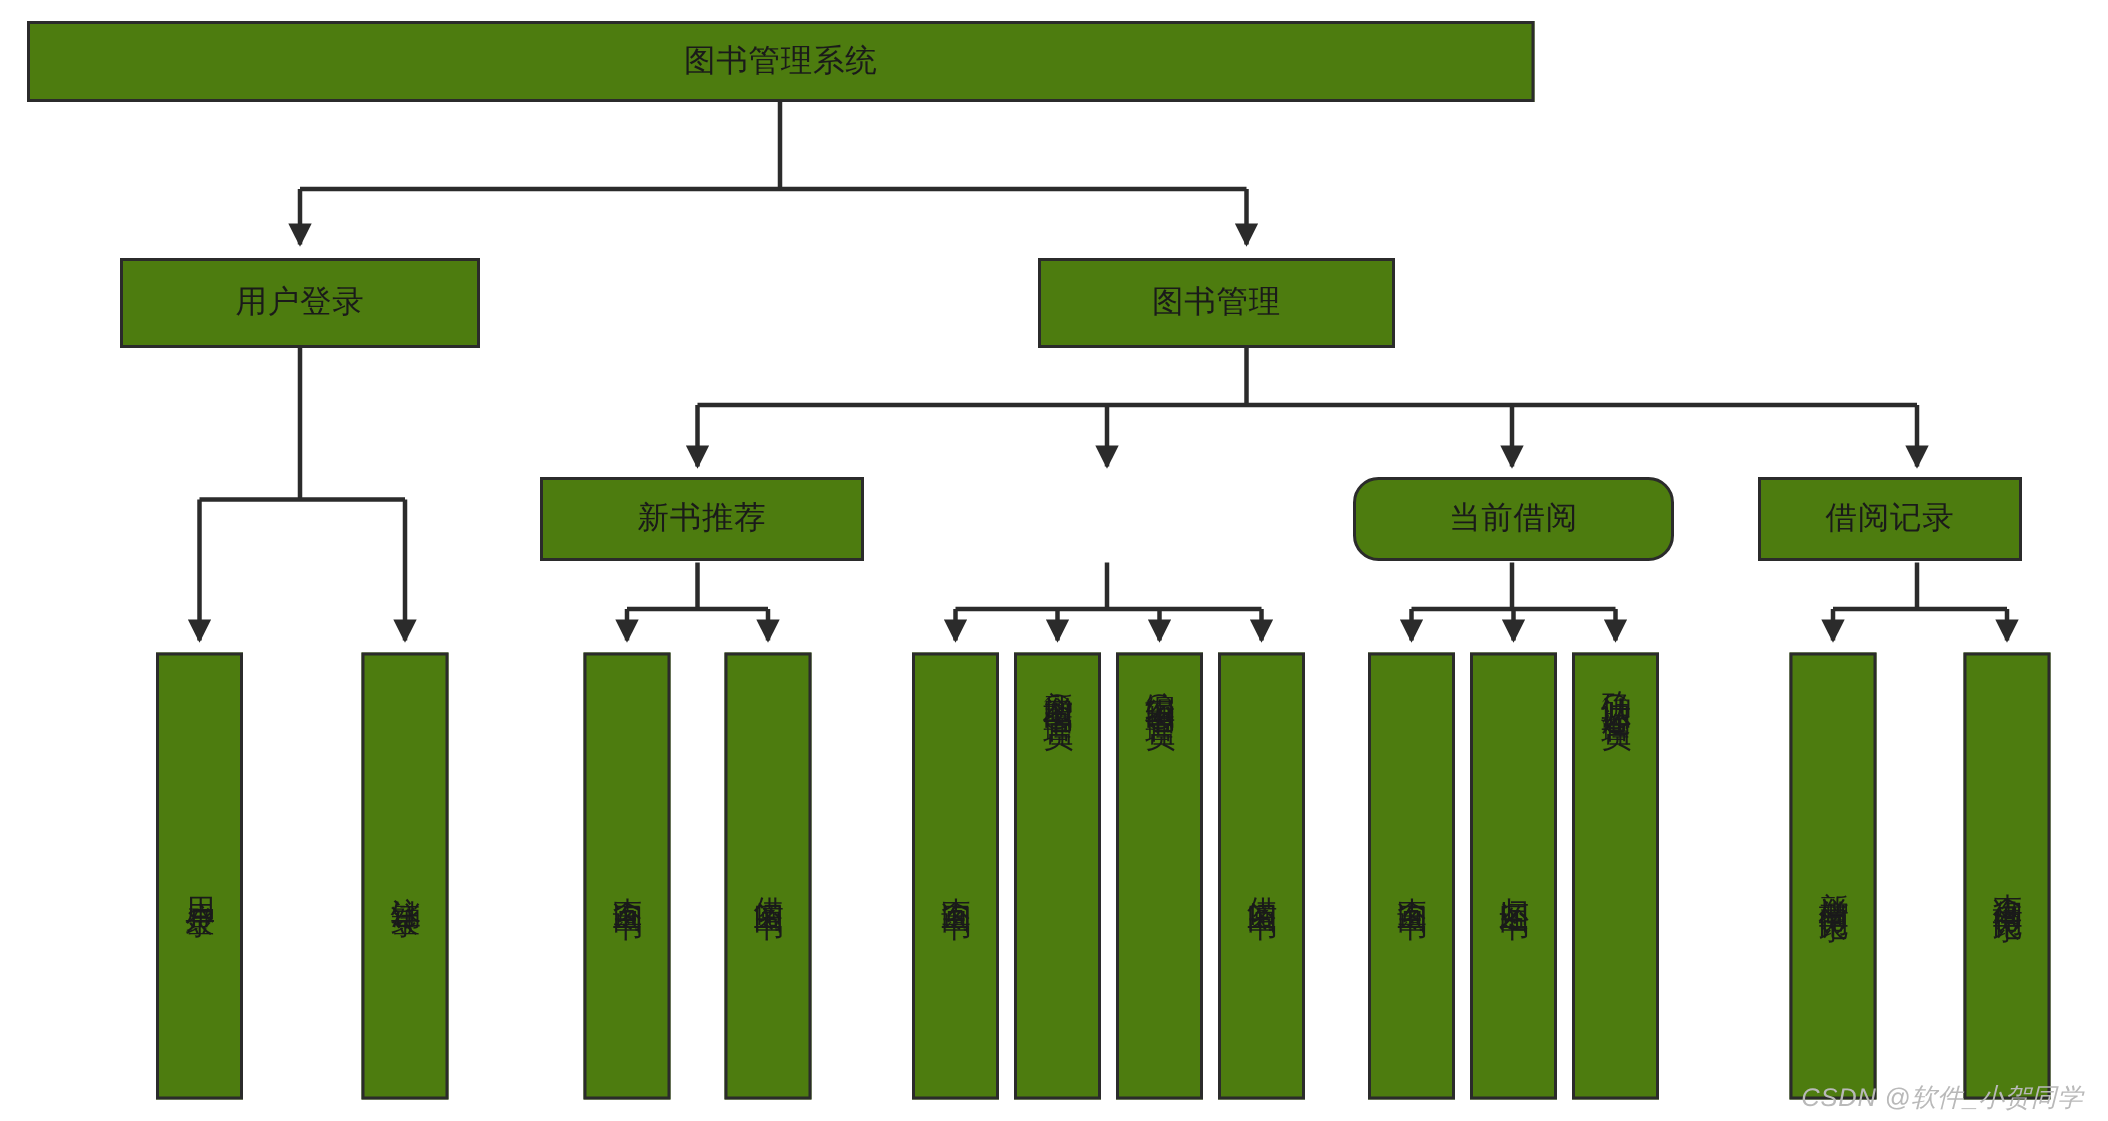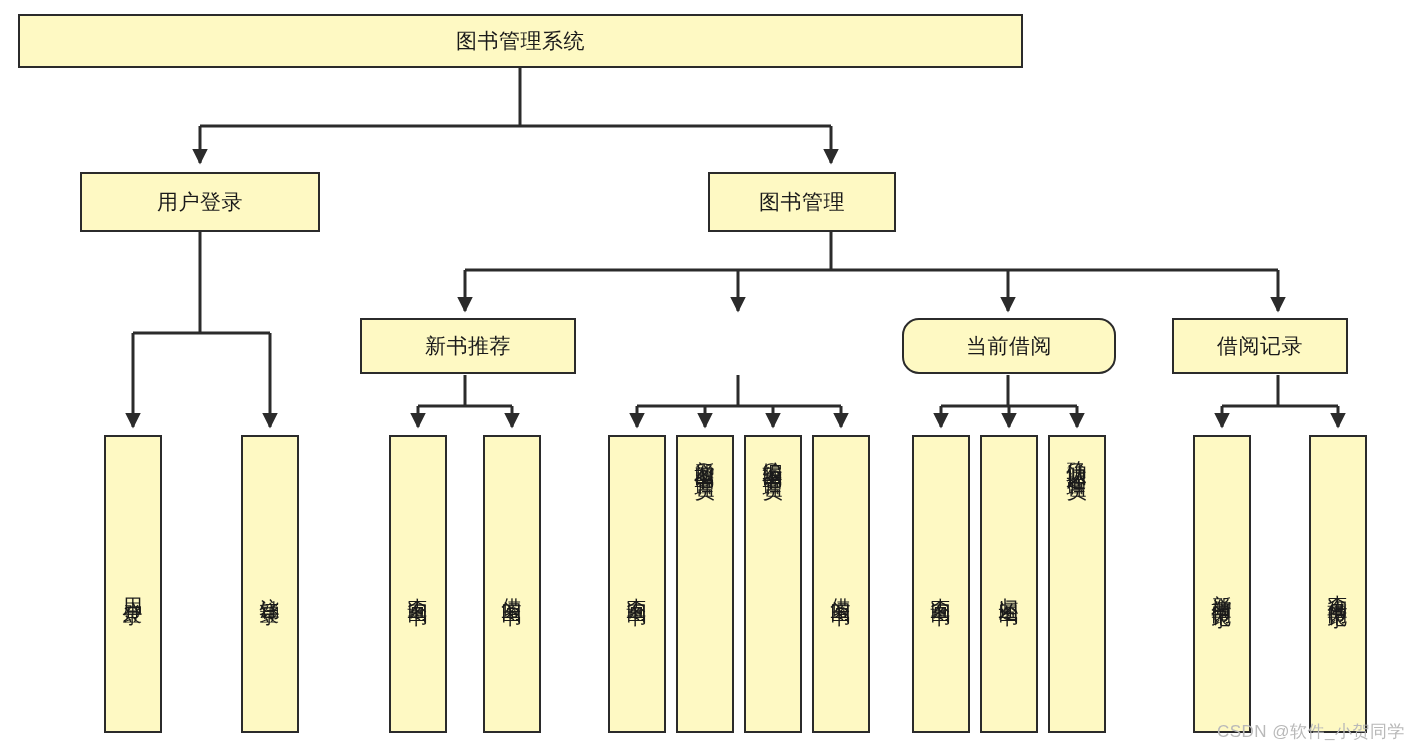--- a/index.html
+++ b/index.html
@@ -24,21 +24,21 @@
     left: 0;
     top: 0;
     width: 1405px;
     height: 747px;
     pointer-events: none;
   }
   .node {
     position: absolute;
     box-sizing: border-box;
     border: 2px solid #2b2b2b;
-    background: #fef9c3;
+    background: #4d7c0f;
     display: flex;
     align-items: center;
     justify-content: center;
     color: #1a1a1a;
   }
   .node-label {
     font-size: 21px;
     line-height: 1.15;
     letter-spacing: 0.5px;
     white-space: nowrap;
@@ -54,26 +54,27 @@
     letter-spacing: 3px;
     line-height: 1.0;
     white-space: normal;
     text-align: left;
   }
   .node.leaf.center .node-label {
     align-self: center;
   }
   #watermark {
     position: absolute;
-    right: 0;
+    right: 16px;
     bottom: 4px;
     font-size: 17px;
     color: #b9b9b9;
     white-space: nowrap;
     letter-spacing: 0.5px;
+    font-style: italic;
   }
 </style>
 </head>
 <body>
 
 <div id="diagram-root">
 
   <svg class="connectors" viewBox="0 0 1405 747" xmlns="http://www.w3.org/2000/svg">
     <defs>
       <marker id="arrow" viewBox="0 0 10 10" refX="9" refY="5" markerWidth="5.2" markerHeight="5.2" orient="auto-start-reverse">
@@ -124,21 +125,21 @@
     </g>
   </svg>
 
   <div class="node" style="left:18px; top:14px; width:1005px; height:54px;">
     <span class="node-label">图书管理系统</span>
   </div>
 
   <div class="node" style="left:80px; top:172px; width:240px; height:60px;">
     <span class="node-label">用户登录</span>
   </div>
-  <div class="node" style="left:708px; top:172px; width:188px; height:60px;">
+  <div class="node" style="left:692px; top:172px; width:238px; height:60px;">
     <span class="node-label">图书管理</span>
   </div>
 
   <div class="node" style="left:360px; top:318px; width:216px; height:56px;">
     <span class="node-label">新书推荐</span>
   </div>
   <div class="node" style="left:902px; top:318px; width:214px; height:56px;border-radius:17px;">
     <span class="node-label">当前借阅</span>
   </div>
   <div class="node" style="left:1172px; top:318px; width:176px; height:56px;align-items:center;">

